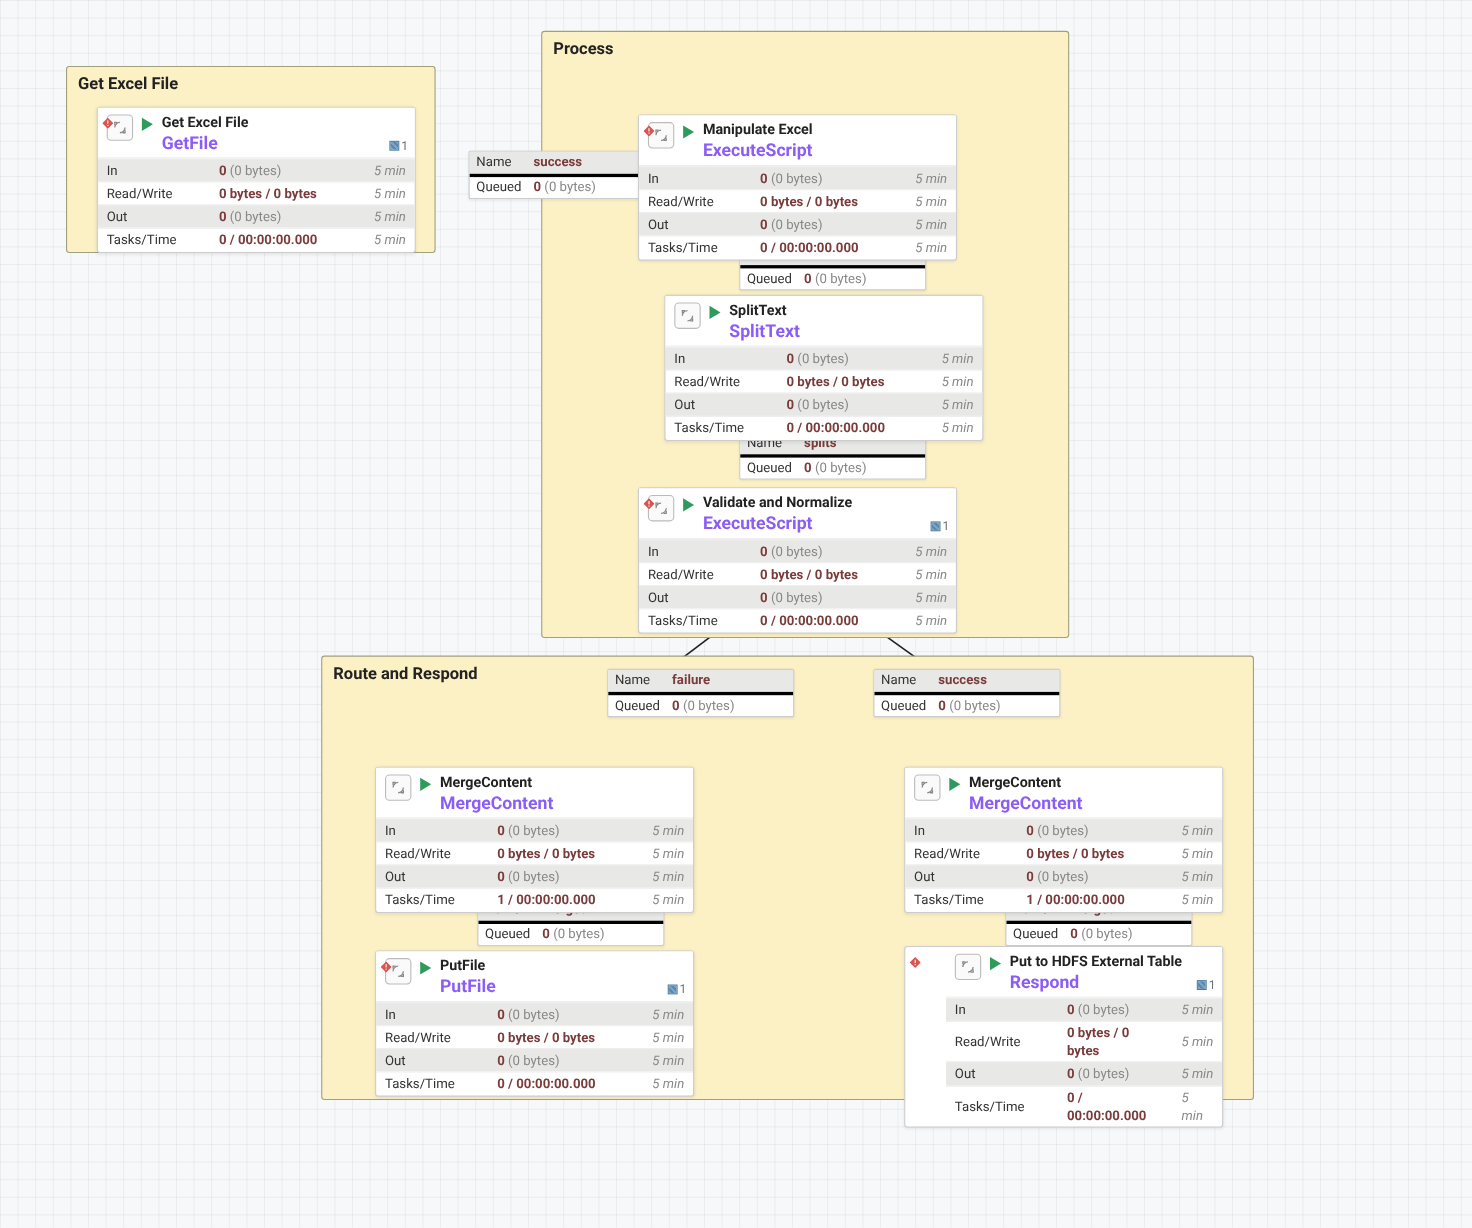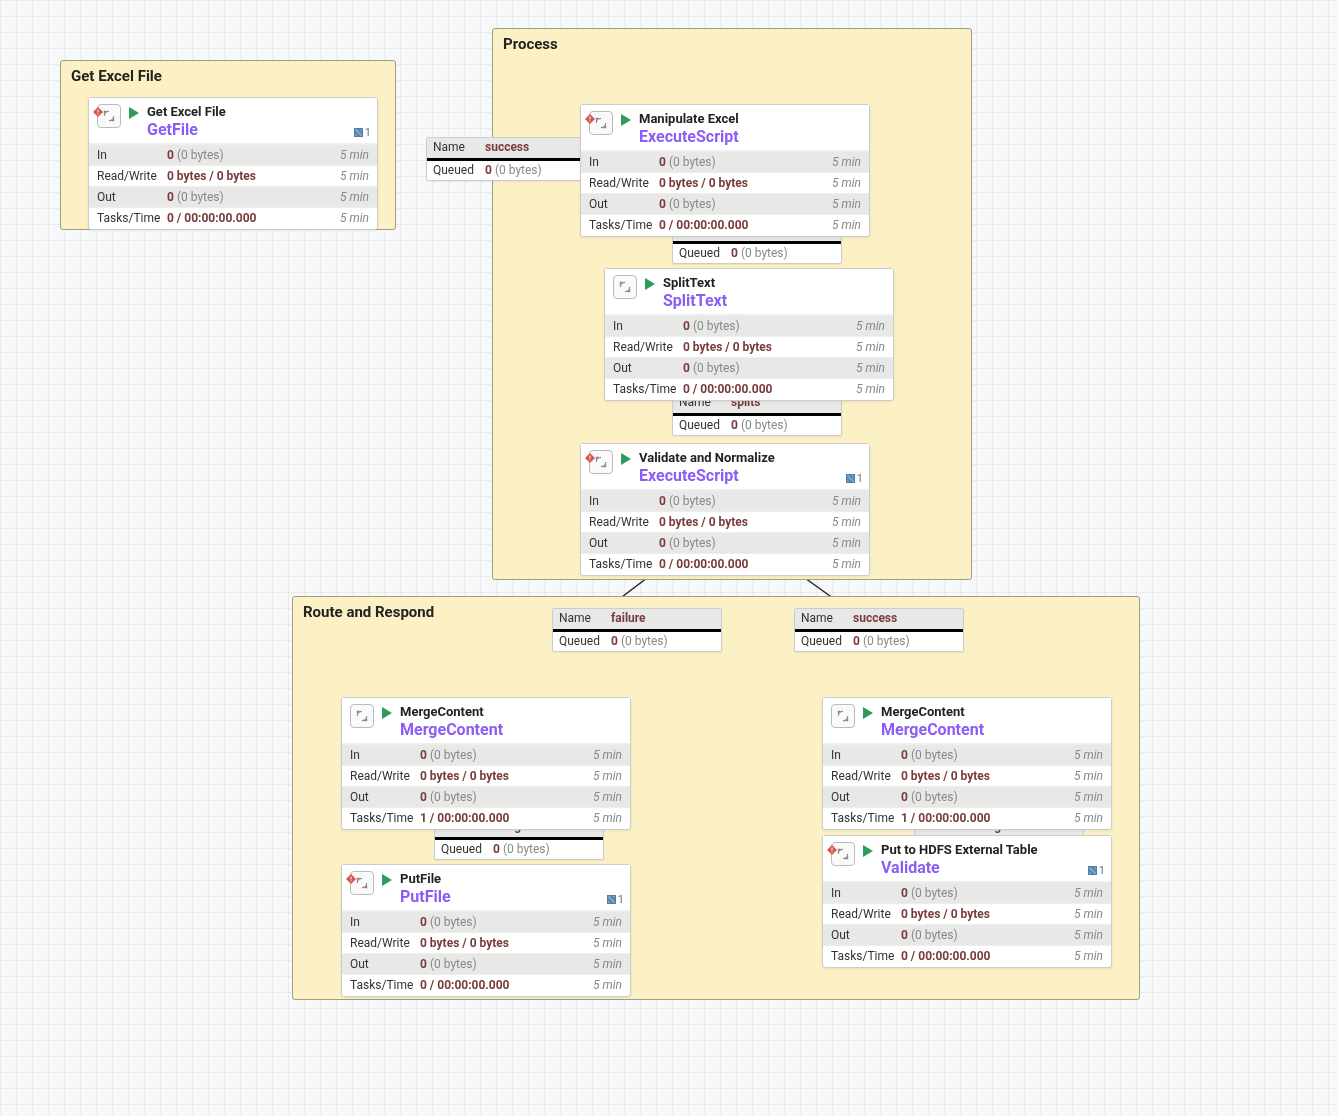--- a/index.html
+++ b/index.html
@@ -98,20 +98,21 @@
   }
 
   .stats .row {
     display: flex;
     align-items: center;
     font-size: 12px;
     color: #444;
     border-top: 1px solid #eee;
     padding: 2px 8px;
     line-height: 1.35;
+    gap: 32px;
   }
   .stats .row:nth-child(odd) { background: #e8e8e6; }
   .stats .row .lbl { flex: 0 0 70px; color: #333; }
   .stats .row .val { flex: 1; color: #7a3b3b; font-weight: 700; }
   .stats .row .val .mut { color: #888; font-weight: 400; }
   .stats .row .rt { color: #888; font-style: italic; }
 
   
   .conn {
     position: absolute;
@@ -487,39 +488,39 @@
         <span class="rt">5 min</span>
       </div>
     <div class="row">
         <span class="lbl">Tasks/Time</span>
         <span class="val">0 / 00:00:00.000</span>
         <span class="rt">5 min</span>
       </div>
   </div>
 </div>
 
-<div class="proc" style="left:822px; top:835px;">
+<div class="proc" style="left:822px; top:860px;padding-left:37px;">
   <div class="warn-badge"><svg viewBox="0 0 10 10">
         <path d="M5 0 L10 5 L5 10 L0 5 Z" fill="#d9534f"></path>
         <rect x="4.5" y="2.5" width="1" height="3" fill="#fff"></rect>
         <rect x="4.5" y="6.5" width="1" height="1" fill="#fff"></rect>
       </svg></div>
   <div class="proc-head">
     <span class="proc-icon">
         <svg viewBox="0 0 24 24">
           <path d="M4 12a8 8 0 0 1 8-8"></path>
           <path d="M20 12a8 8 0 0 1-8 8"></path>
           <path d="M8 4 L4 4 L4 8"></path>
           <path d="M16 20 L20 20 L20 16"></path>
         </svg>
       </span>
     <span class="play"></span>
     <div style="flex:1">
       <div class="proc-title">Put to HDFS External Table</div>
-      <div class="proc-sub">Validate</div>
+      <div class="proc-sub">Respond</div>
     </div>
     <span class="badge">
         <span class="sq"></span>
         <span>1</span>
       </span>
   </div>
   <div class="stats">
     <div class="row">
         <span class="lbl">In</span>
         <span class="val"><span>0</span> <span class="mut">(0 bytes)</span></span>

